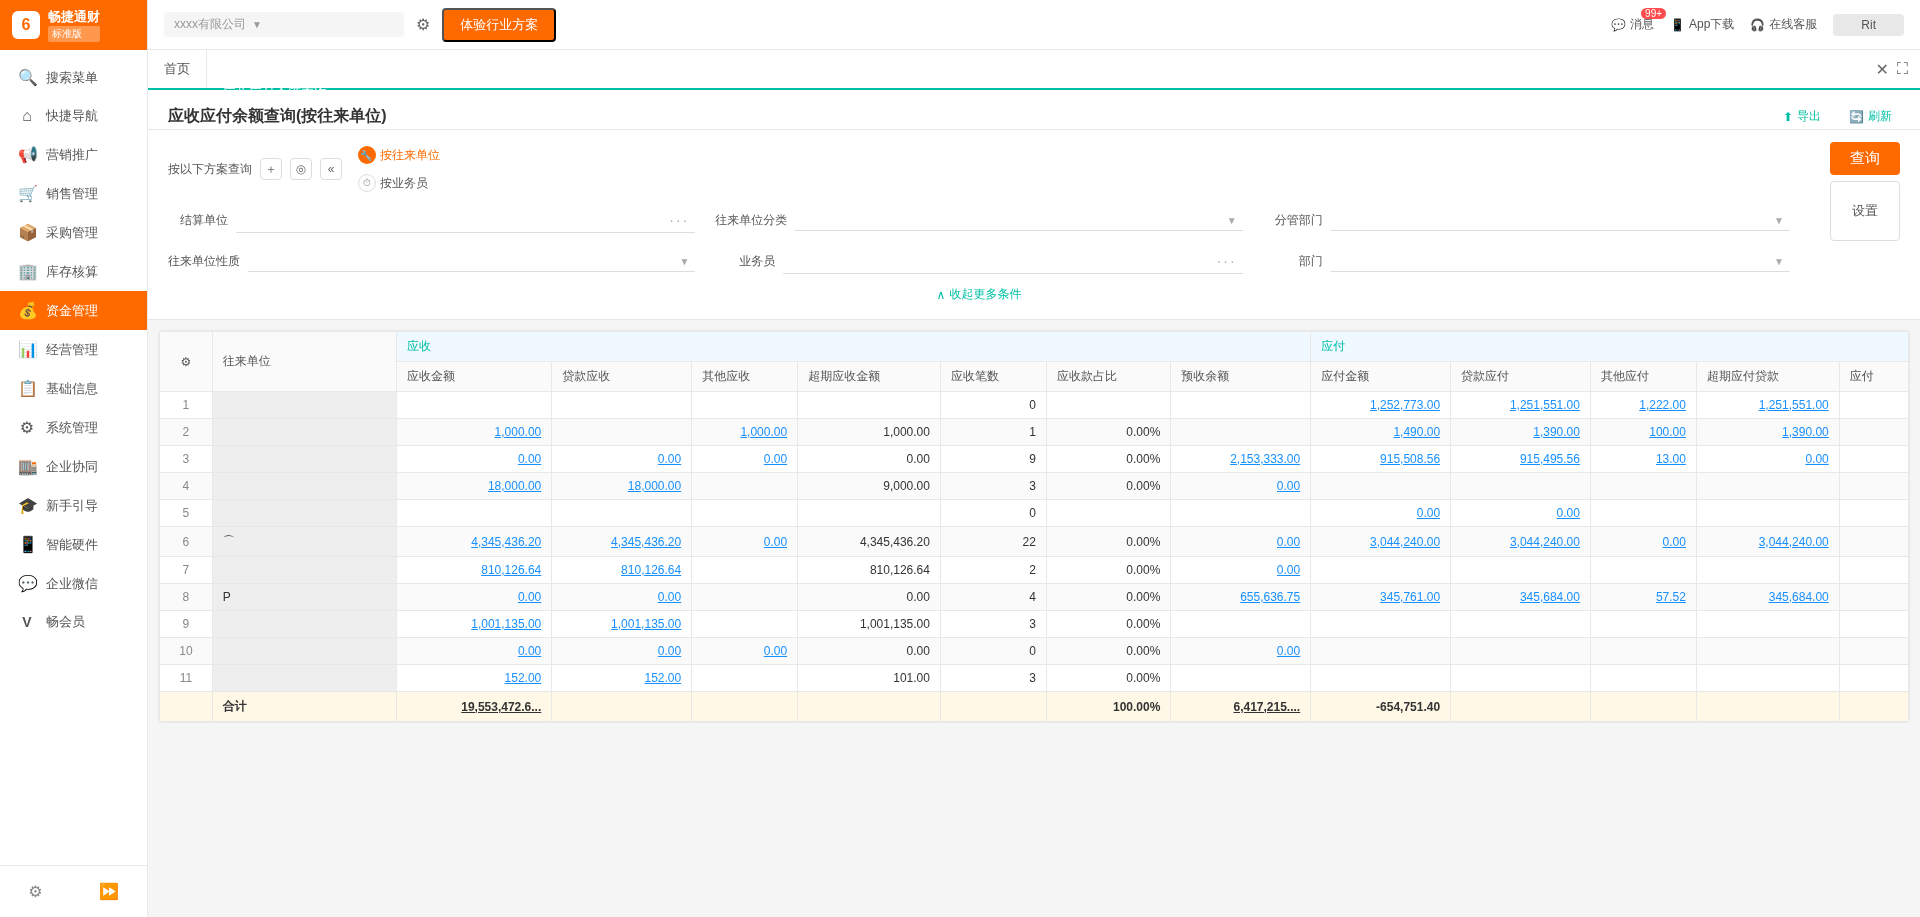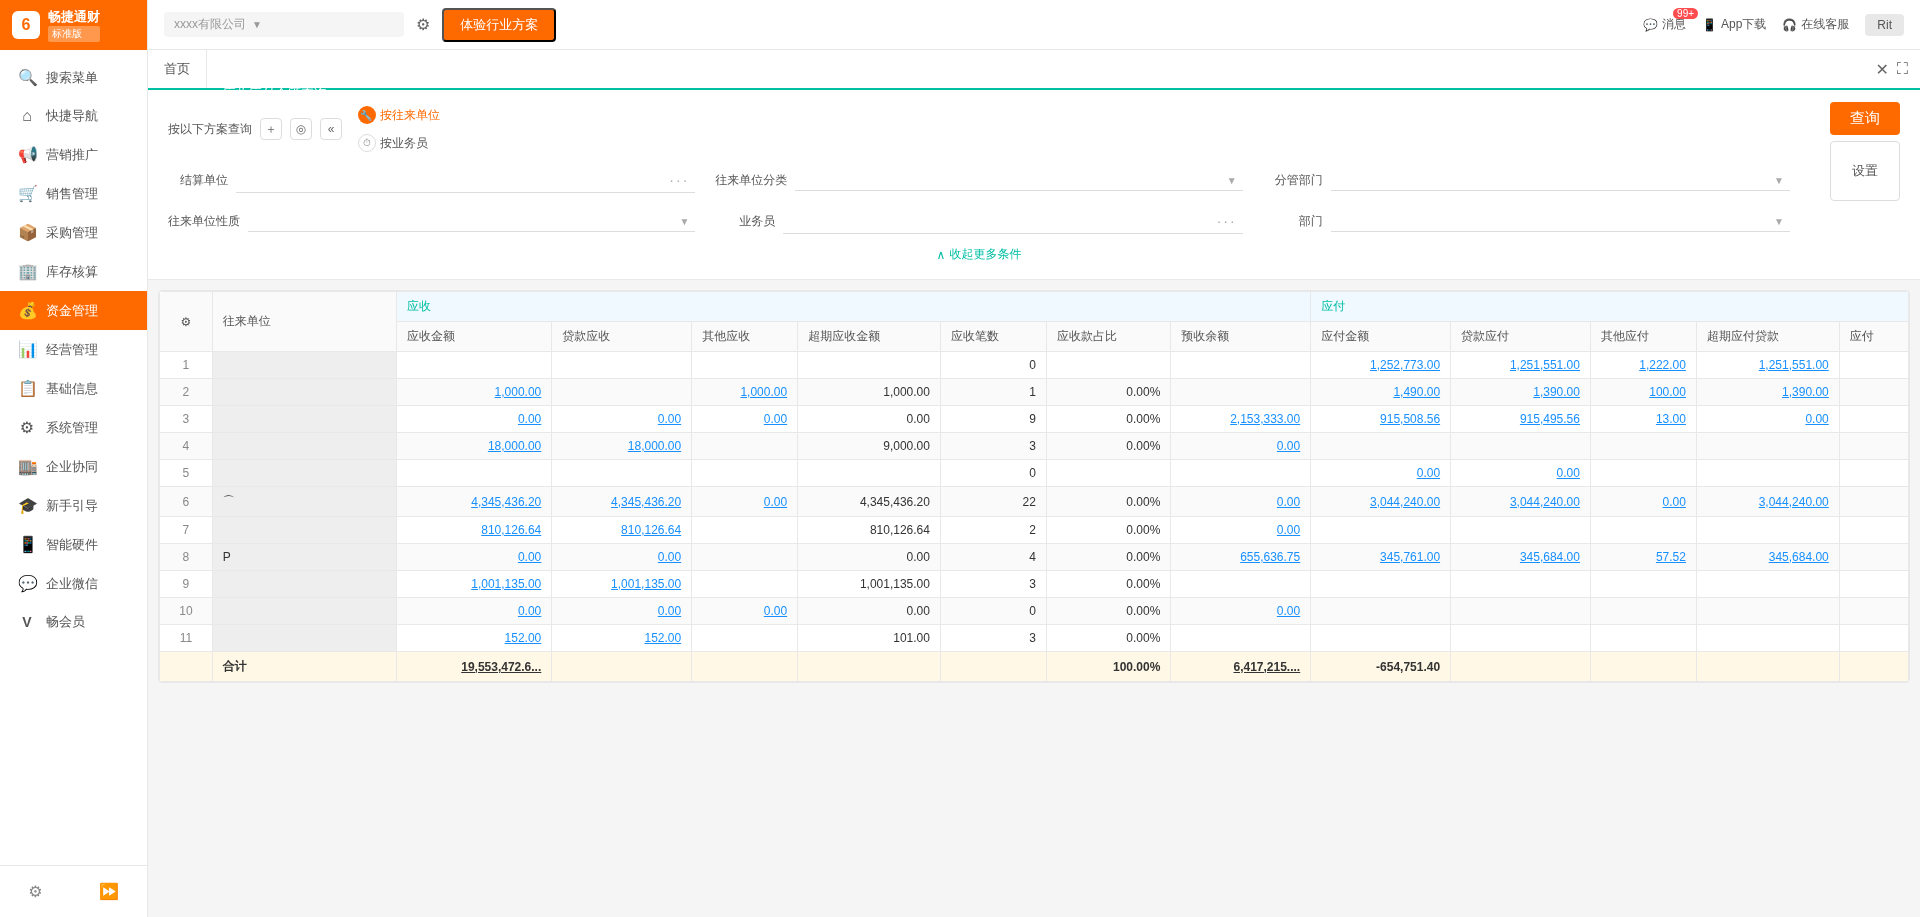--- a/index.html
+++ b/index.html
@@ -49,21 +49,21 @@
       font-size: 13px; cursor: pointer; font-weight: 500;
     }
     .header-right { display: flex; align-items: center; gap: 16px; margin-left: auto; }
     .header-msg { display: flex; align-items: center; gap: 4px; color: #555; cursor: pointer; font-size: 12px; position: relative; }
     .header-badge {
       position: absolute; top: -8px; right: -12px; background: #ff4d4f; color: #fff;
       font-size: 10px; padding: 0 4px; border-radius: 8px; min-width: 18px; text-align: center;
     }
     .header-app, .header-service { display: flex; align-items: center; gap: 4px; color: #555; cursor: pointer; font-size: 12px; }
     .header-user {
-      background: #e8e8e8; border-radius: 4px; padding: 4px 12px; font-size: 12px; color: #555; cursor: pointer;
+      background: #e8e8e8; border-radius: 4px; padding: 4px 28px; font-size: 12px; color: #555; cursor: pointer;
     }
 
     
     .tab-bar {
       position: fixed; left: 148px; top: 50px; right: 0; height: 40px; background: #fff;
       border-bottom: 2px solid #00bfa5; display: flex; align-items: stretch; z-index: 98;
     }
     .tab-item {
       display: flex; align-items: center; padding: 0 16px; cursor: pointer; font-size: 13px;
       color: #555; border-right: 1px solid #e8e8e8; gap: 8px;
@@ -287,20 +287,33 @@
     <span class="tab-close">✕</span>
   </div>
   <div class="tab-bar-actions">
     <span class="tab-bar-action">✕</span>
     <span class="tab-bar-action">⛶</span>
   </div>
 </div>
 
 <div class="main">
 
+  <div class="page-header">
+    <h2 class="page-title">应收应付余额查询(按往来单位)</h2>
+    <div class="page-actions">
+      <div class="btn-export">
+        <span>⬆</span>
+        <span>导出</span>
+      </div>
+      <div class="btn-refresh">
+        <span>🔄</span>
+        <span>刷新</span>
+      </div>
+    </div>
+  </div>
 
   <div class="filter-area">
     <div style="display:flex; gap:20px; align-items:flex-start;">
       <div style="flex:1;">
         <div class="filter-toolbar">
           <span class="filter-label">按以下方案查询</span>
           <div class="filter-add-btn">＋</div>
           <div class="filter-target-btn">◎</div>
           <div class="filter-target-btn">«</div>
           <div style="display:flex; flex-direction:column; gap:2px;">

